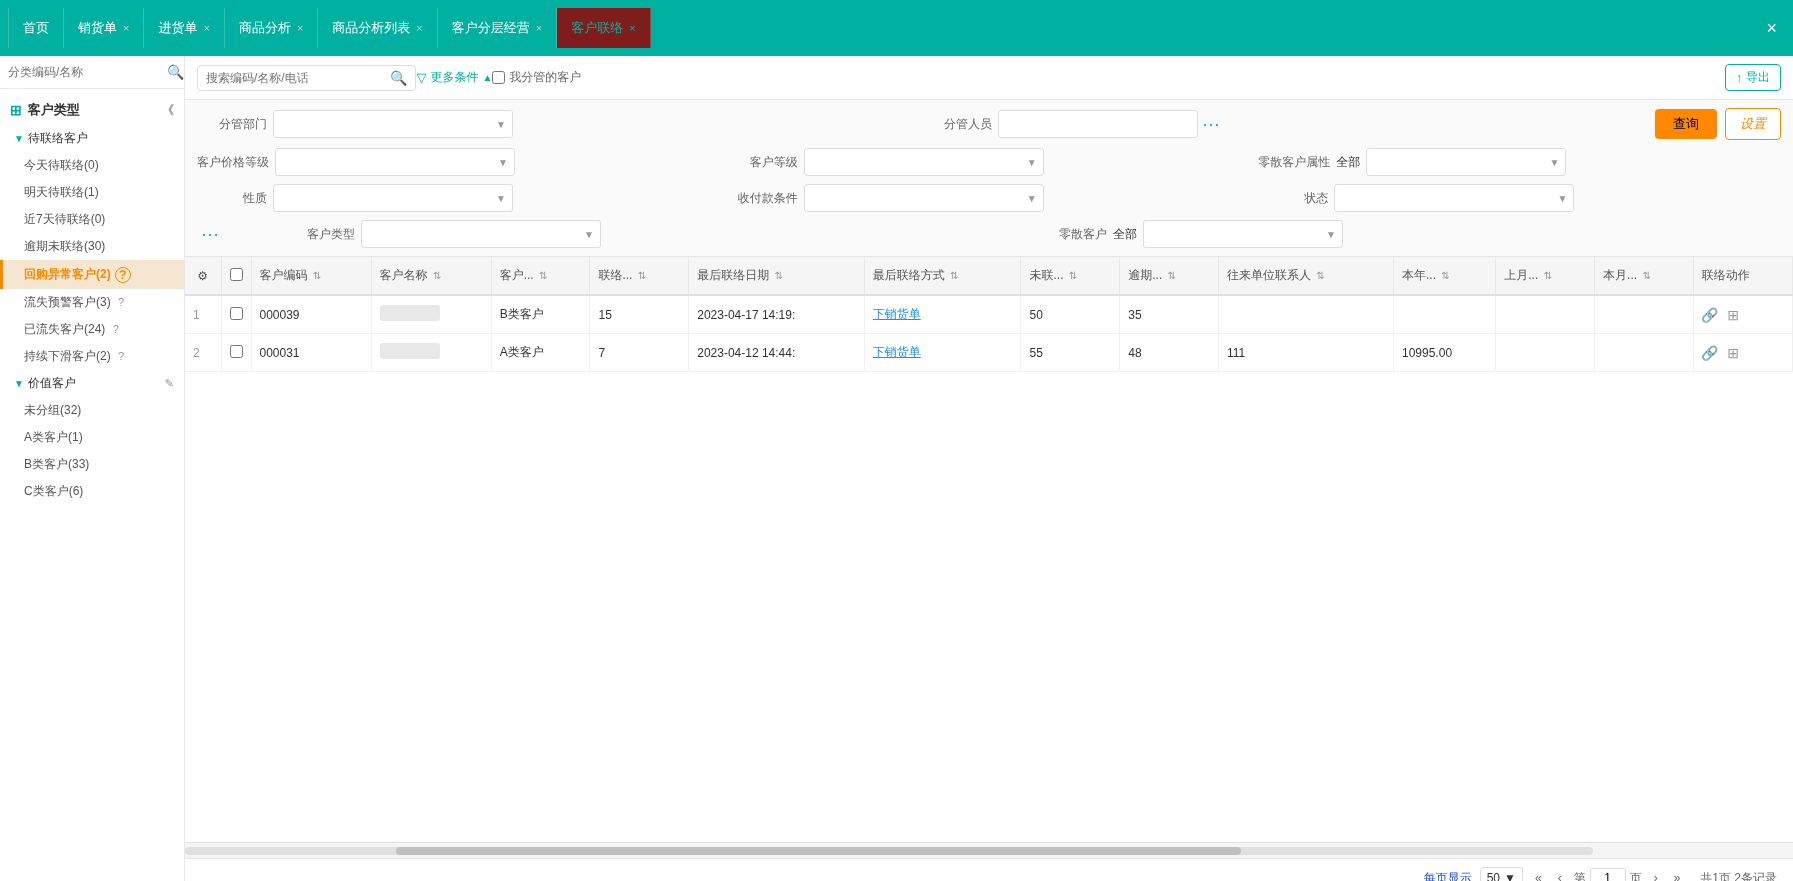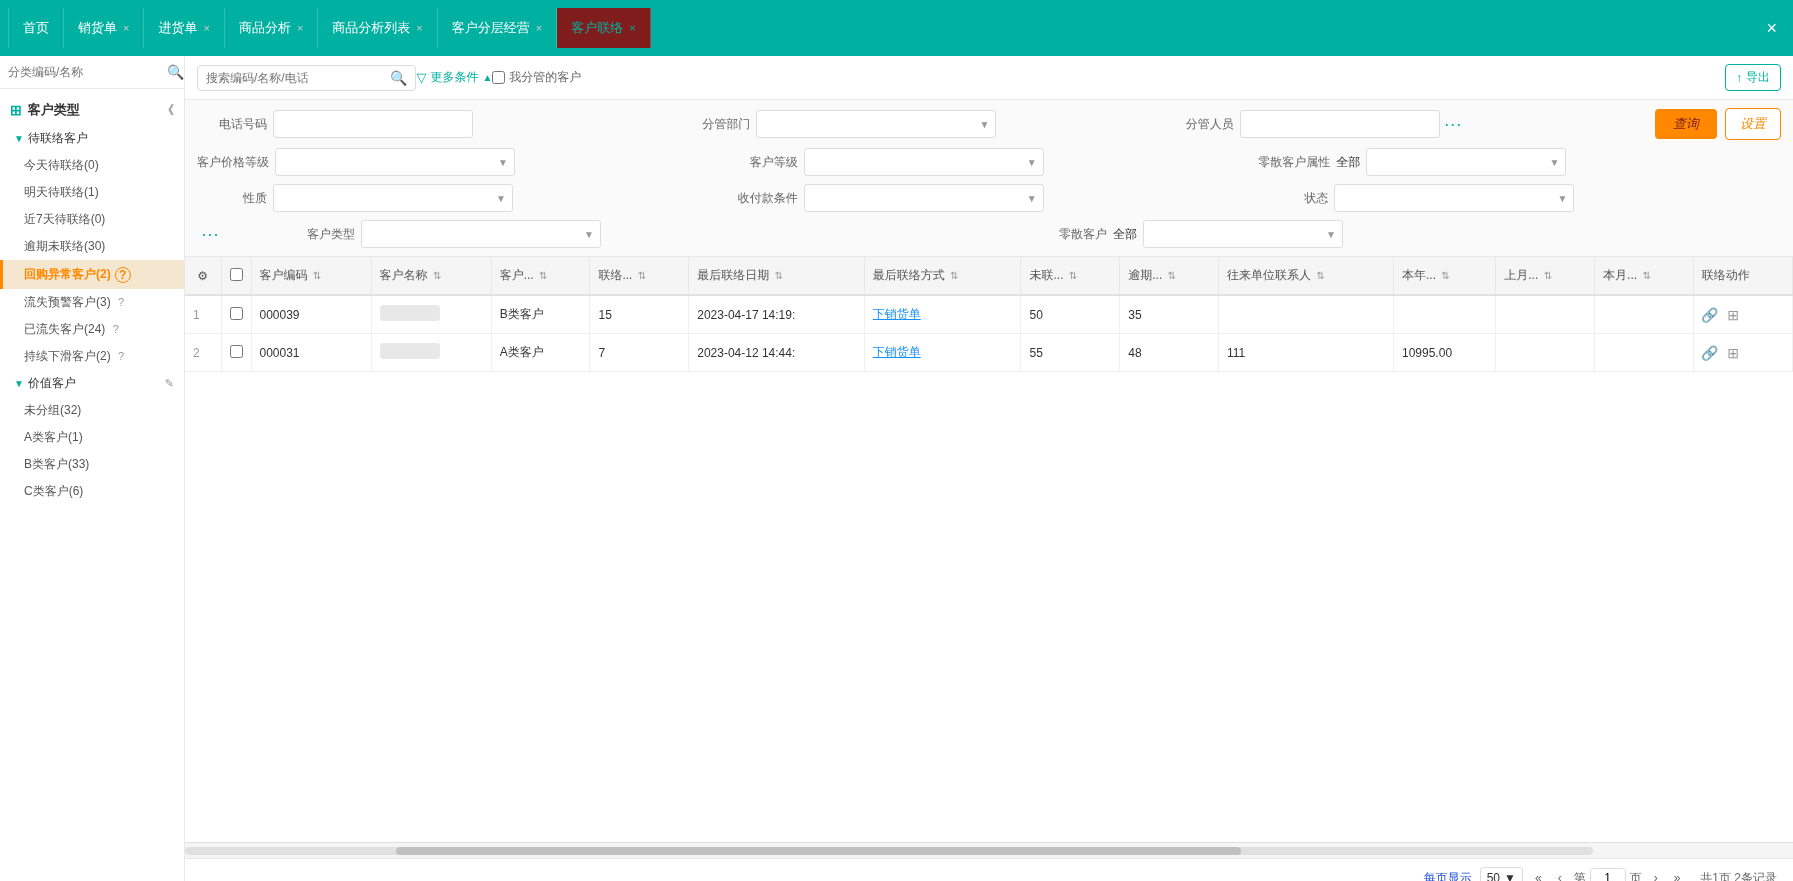--- a/index.html
+++ b/index.html
@@ -121,22 +121,22 @@
     }
     .filter-select .arrow { color: #999; font-size: 10px; margin-left: 4px; }
     .filter-input {
       flex: 1; border: 1px solid #ddd; border-radius: 3px; padding: 4px 6px;
       font-size: 12px; color: #333; background: #fff; min-height: 28px; outline: none;
     }
     .filter-dots { color: #00b0a0; font-size: 18px; cursor: pointer; padding: 0 4px; }
 
     .action-buttons { display: flex; gap: 8px; align-items: center; margin-left: 8px; }
     .btn-query {
-      background: #ff8800; color: #7f1d1d; border: none; border-radius: 4px;
-      padding: 6px 18px; font-size: 13px; cursor: pointer; white-space: nowrap; font-style: italic;
+      background: #ff8800; color: #000000; border: none; border-radius: 4px;
+      padding: 6px 18px; font-size: 13px; cursor: pointer; white-space: nowrap;
     }
     .btn-settings {
       background: #fff; color: #ff8800; border: 1px solid #ff8800; border-radius: 4px;
       padding: 6px 14px; font-size: 13px; cursor: pointer; white-space: nowrap; font-style: italic;
     }
 
     
     .table-area { flex: 1; overflow: auto; background: #fff; }
 
     table { width: 100%; border-collapse: collapse; font-size: 12px; }
@@ -316,24 +316,20 @@
       </div>
       <div class="export-btn">
         <span>↑</span>
         <span>导出</span>
       </div>
     </div>
 
     <div class="filter-panel">
 
       <div class="filter-row">
-        <div class="filter-item">
-          <span class="filter-label">电话号码</span>
-          <input class="filter-input" style="flex: 1 1 0%; max-width: 200px;">
-        </div>
         <div class="filter-item">
           <span class="filter-label">分管部门</span>
           <div class="filter-select" style="flex:1;max-width:240px;">
             <span></span>
             <span class="arrow">▼</span>
           </div>
         </div>
         <div class="filter-item">
           <span class="filter-label">分管人员</span>
           <div class="filter-select" style="flex:1;max-width:200px;">

